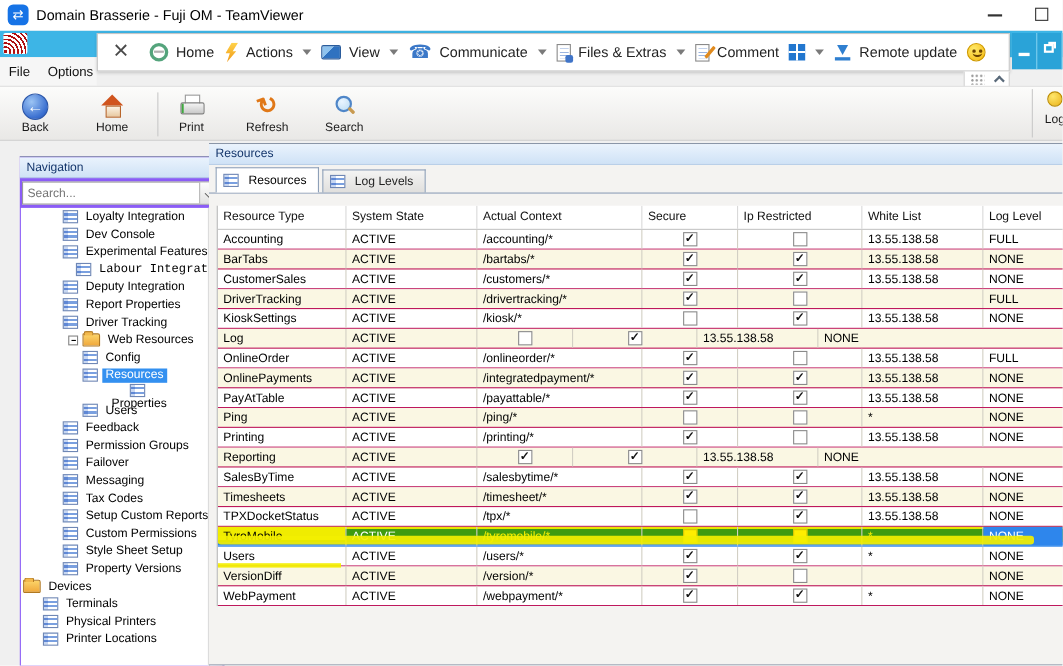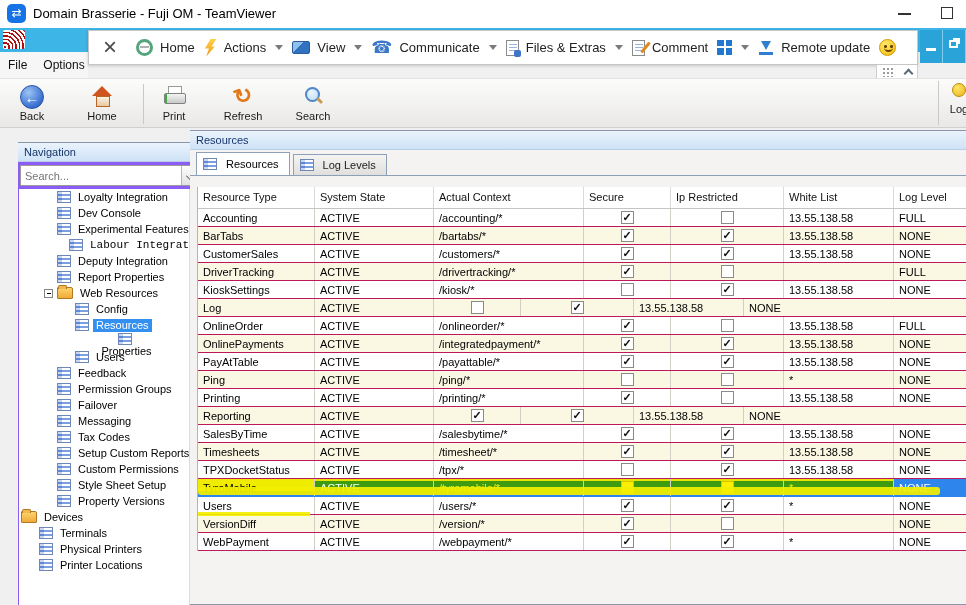--- a/index.html
+++ b/index.html
@@ -258,21 +258,25 @@
             <span class="lab">Labour Integration</span>
           </div>
           <div class="titem" style="padding-left: 38px;">
             <span class="i-list"></span>
             <span class="lab">Deputy Integration</span>
           </div>
           <div class="titem" style="padding-left: 38px;">
             <span class="i-list"></span>
             <span class="lab">Report Properties</span>
           </div>
-          <div class="titem" style="padding-left: 25px;">
+          <div class="titem" style="padding-left: 38px;">
+            <span class="i-list"></span>
+            <span class="lab">Driver Tracking</span>
+          </div>
+          <div class="titem" style="padding-left: 43px;">
             <span class="expander"></span>
             <span class="i-folder"></span>
             <span class="lab">Web Resources</span>
           </div>
           <div class="titem" style="padding-left: 56px;">
             <span class="i-list"></span>
             <span class="lab">Config</span>
           </div>
           <div class="titem" style="padding-left: 56px;">
             <span class="i-list"></span>

